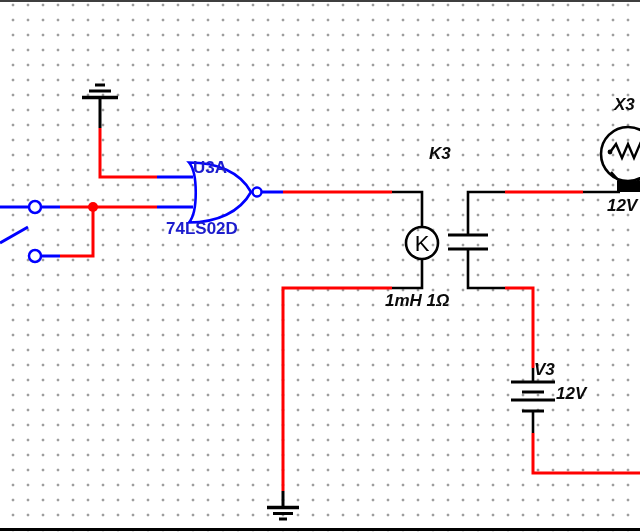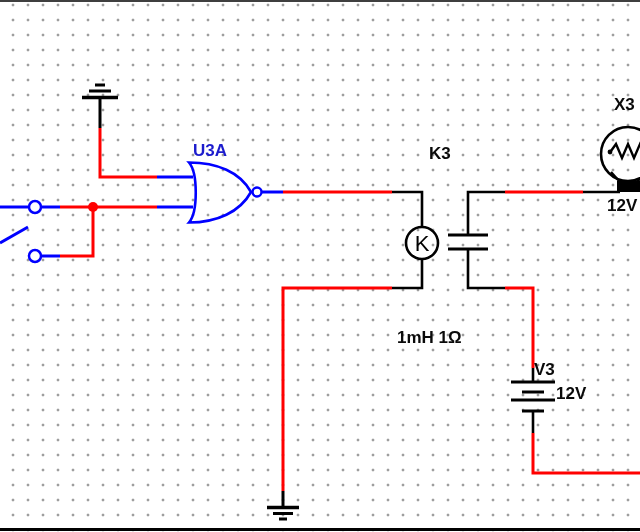--- a/index.html
+++ b/index.html
@@ -18,21 +18,21 @@
   svg.circuit{position:absolute;left:0;top:0;}
   .lbl{
     position:absolute;
     font-weight:bold;
     font-size:17px;
     line-height:19px;
     white-space:nowrap;
     letter-spacing:0px;
   }
   .lbl-blue{color:#1c1ccd;}
-  .lbl-black{color:#0a0a0a;}
+  .lbl-black{color:#0a0a0a;font-style:italic;}
 </style>
 </head>
 <body>
 
 <div class="sheet">
 
   <svg class="circuit" width="640" height="532" viewBox="0 0 640 532">
 
     <g>
       <line x1="95" y1="85" x2="105" y2="85" stroke="#000" stroke-width="3"></line>
@@ -108,23 +108,24 @@
     <g>
       <circle cx="628" cy="154" r="27" fill="none" stroke="#000" stroke-width="2.6"></circle>
       <circle cx="610" cy="152" r="2.4" fill="#000" stroke="none"></circle>
       <polyline points="611,151 616,144 622,158 628,144 634,158 640,144 645,152" fill="none" stroke="#000" stroke-width="2.4"></polyline>
       <line x1="611" y1="172" x2="620" y2="182" stroke="#000" stroke-width="2.4"></line>
       <line x1="646" y1="172" x2="637" y2="182" stroke="#000" stroke-width="2.4"></line>
       <rect x="617" y="181" width="26" height="11" fill="#000" stroke="none"></rect>
     </g>
   </svg>
 
-  <div class="lbl lbl-blue" style="left:193px;top:141px;">U3A</div>
+  <div class="lbl lbl-blue" style="left:193px;top:158px;">U3A</div>
+  <div class="lbl lbl-blue" style="left:166px;top:219px;">74LS02D</div>
   <div class="lbl lbl-black" style="left:429px;top:144px;">K3</div>
-  <div class="lbl lbl-black" style="left:397px;top:291px;margin-top:37px;">1mH 1Ω</div>
+  <div class="lbl lbl-black" style="left:385px;top:291px;">1mH 1Ω</div>
   <div class="lbl lbl-black" style="left:534px;top:360px;">V3</div>
   <div class="lbl lbl-black" style="left:556px;top:384px;">12V</div>
   <div class="lbl lbl-black" style="left:614px;top:95px;">X3</div>
   <div class="lbl lbl-black" style="left:607px;top:196px;">12V</div>
 
   <div class="border-top"></div>
   <div class="border-bottom"></div>
 </div>
 
 </body></html>

